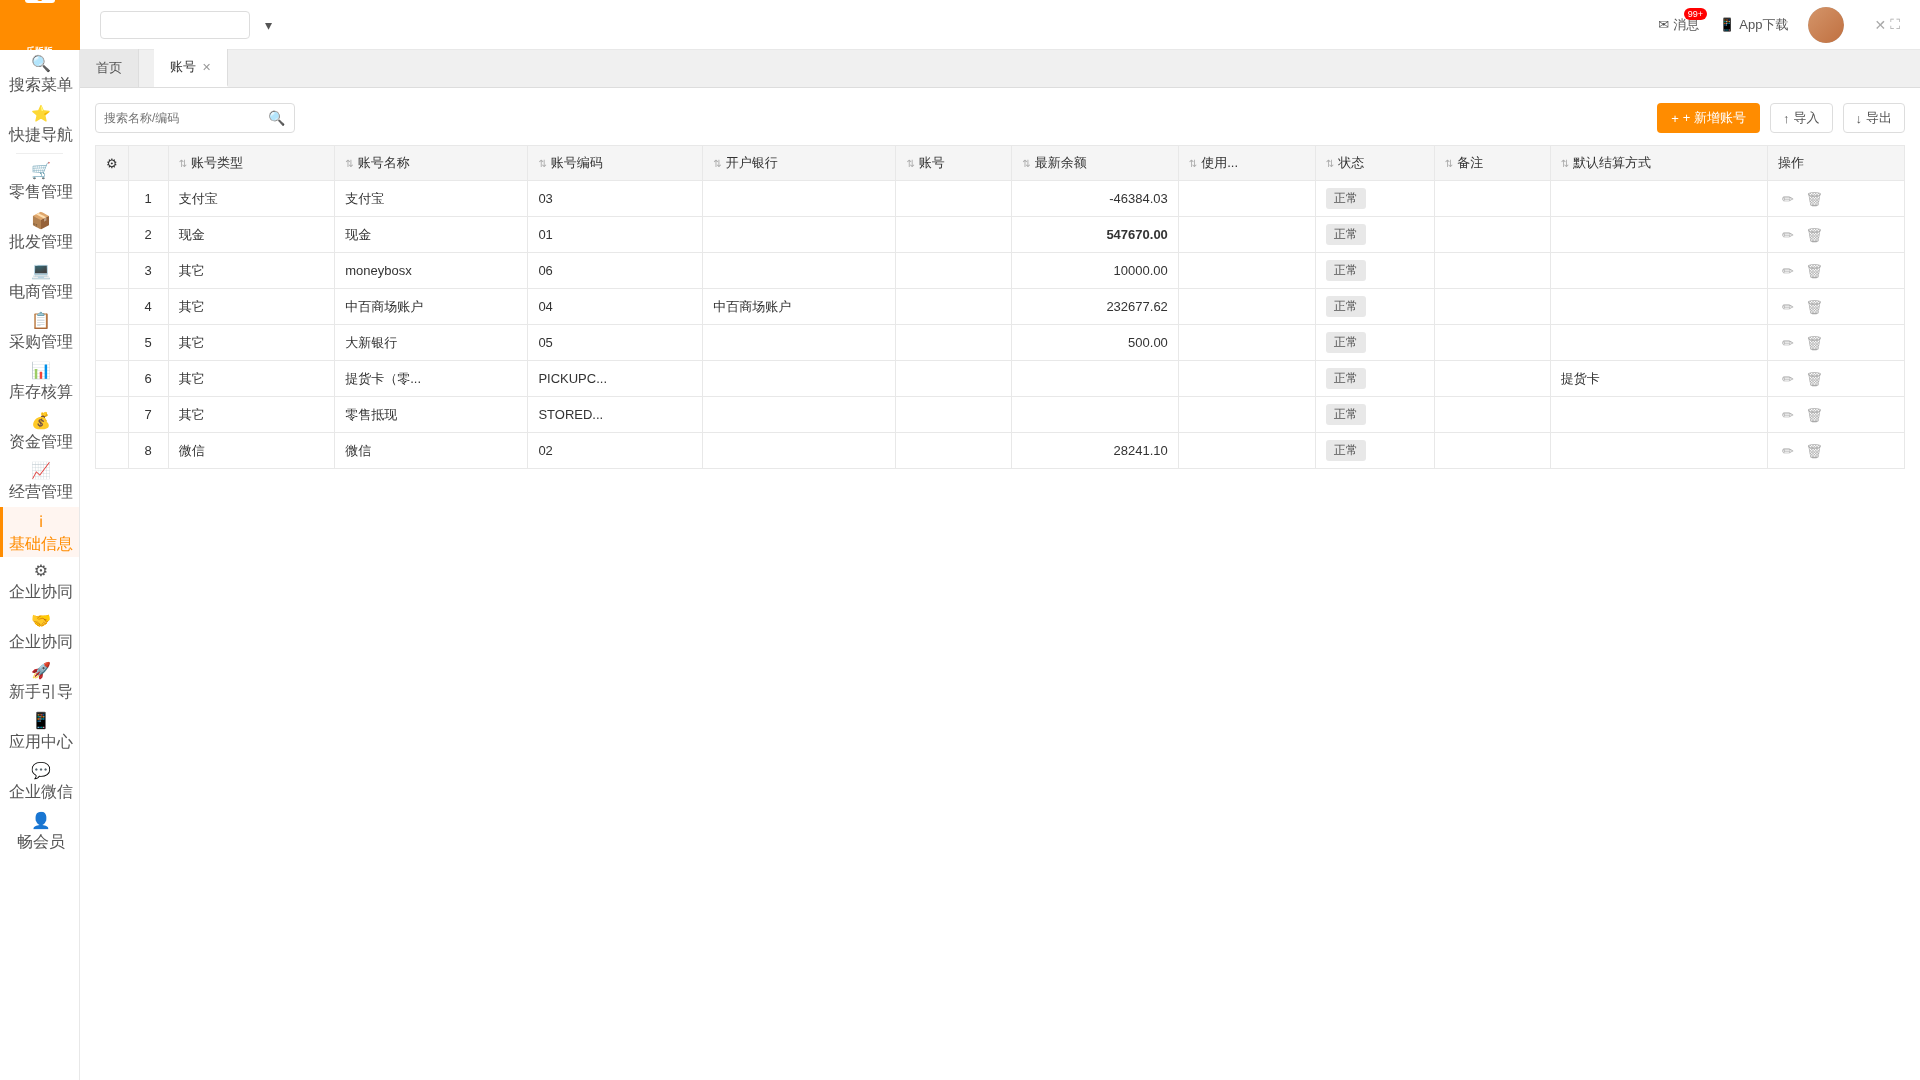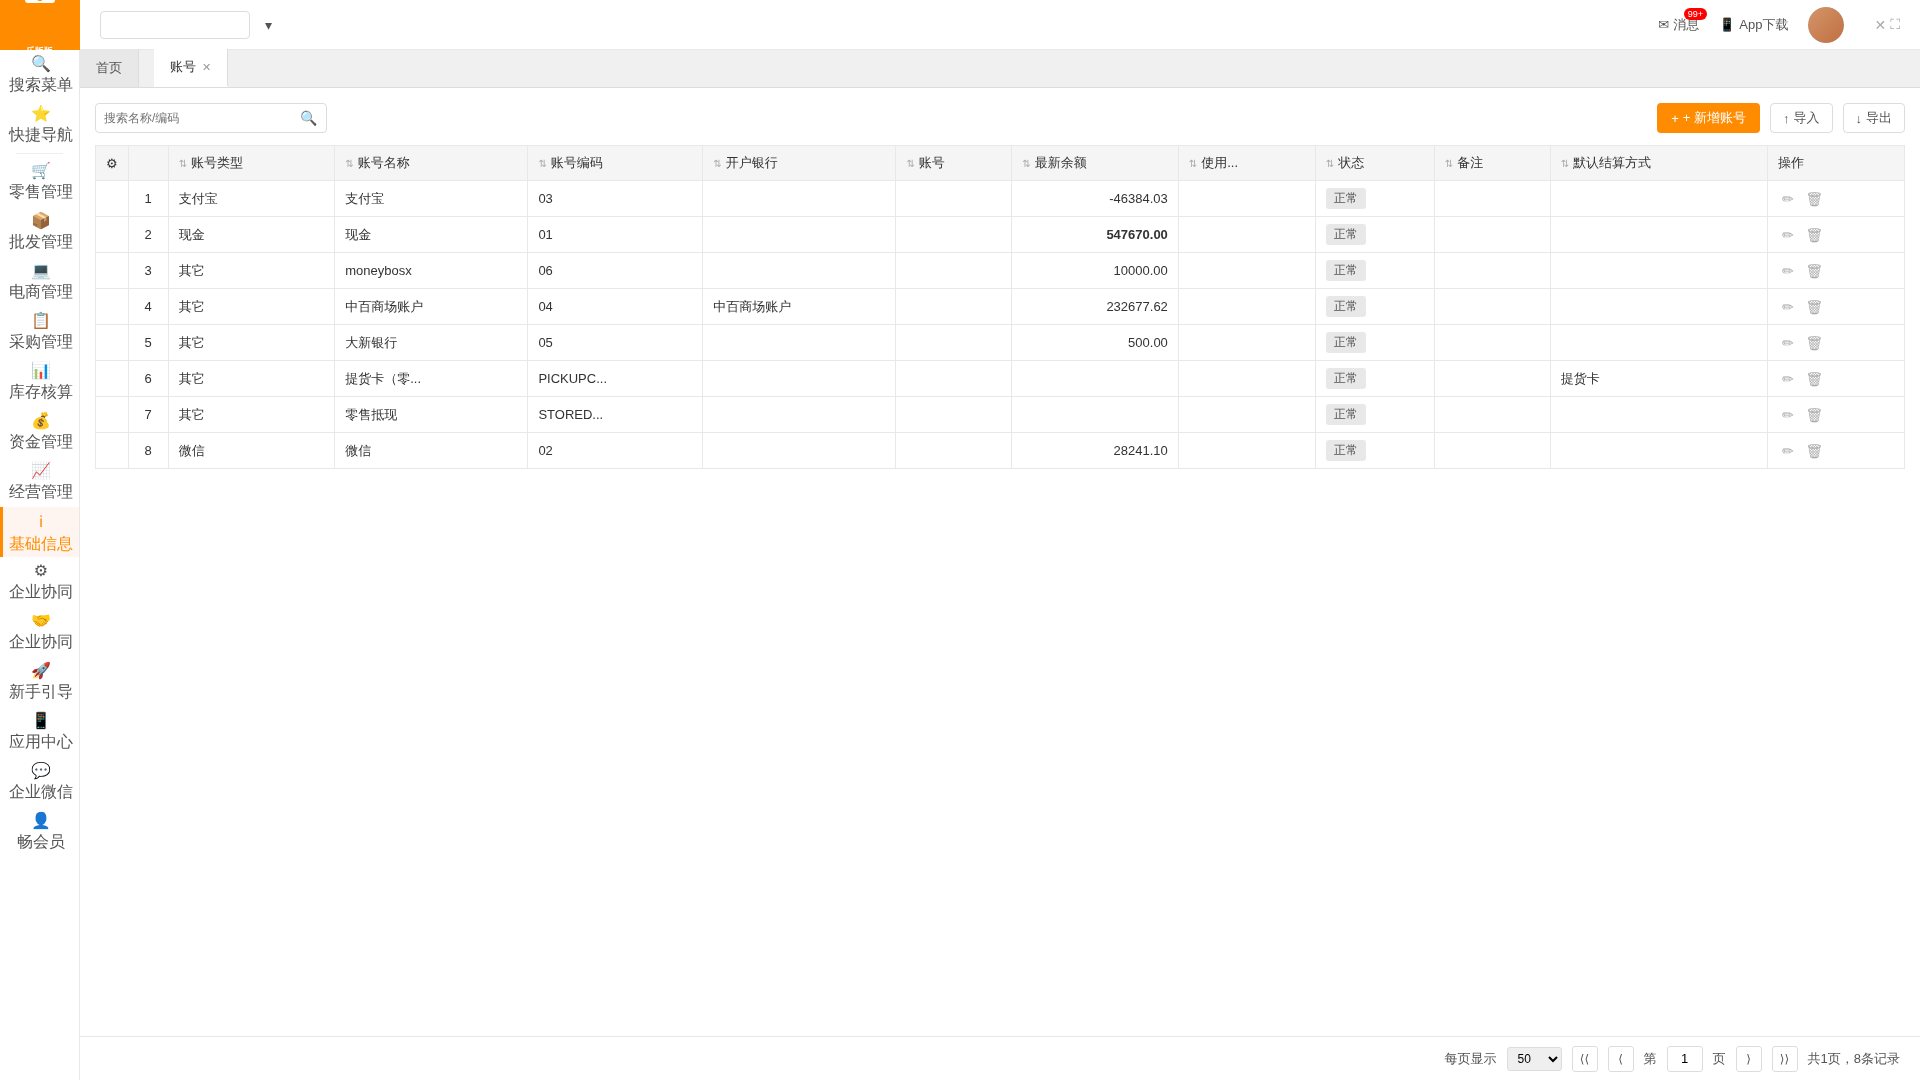--- a/index.html
+++ b/index.html
@@ -207,21 +207,21 @@
       justify-content: space-between;
       margin-bottom: 12px;
     }
     .search-input-wrap {
       display: flex;
       align-items: center;
       border: 1px solid #ddd;
       border-radius: 4px;
       padding: 0 8px;
       height: 30px;
-      width: 232px;
+      width: 200px;
       background: #fff;
     }
     .search-input-wrap input {
       border: none;
       outline: none;
       font-size: 12px;
       flex: 1;
       color: #999;
     }
     .search-icon-btn {
@@ -721,30 +721,14 @@
       <td></td>
       <td></td>
       <td>
         <button class="action-btn" title="编辑">✏</button>
         <button class="action-btn" title="删除">🗑</button>
       </td>
     </tr>
         </tbody>
     </table>
 
-    <div class="pagination-bar">
-      <span>每页显示</span>
-      <select class="page-size-select">
-        <option>50</option>
-        <option>100</option>
-        <option>200</option>
-      </select>
-      <div class="page-btn">⟨⟨</div>
-      <div class="page-btn">⟨</div>
-      <span>第</span>
-      <input class="page-input" type="text" value="1" style="">
-      <span>页</span>
-      <div class="page-btn">⟩</div>
-      <div class="page-btn">⟩⟩</div>
-      <span>共1页，8条记录</span>
-    </div>
   </div>
 </div>
 
 </body></html>

